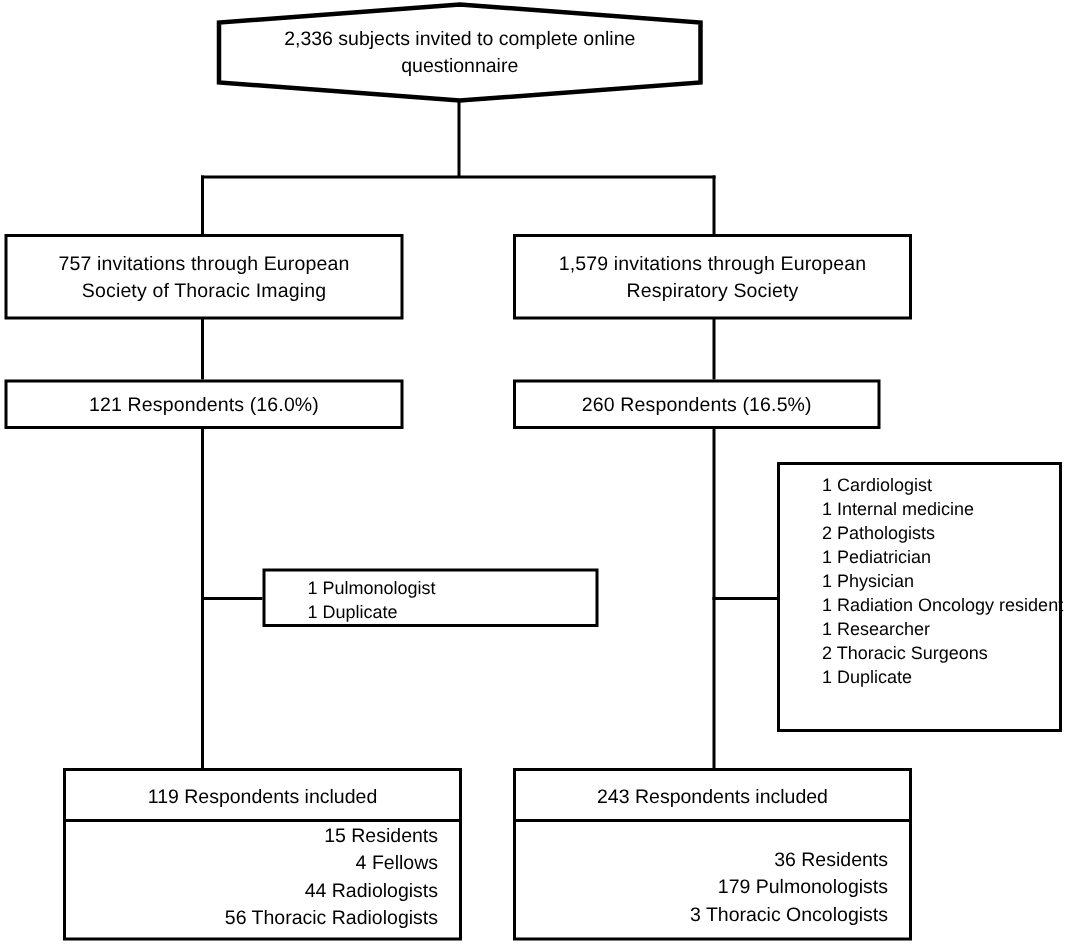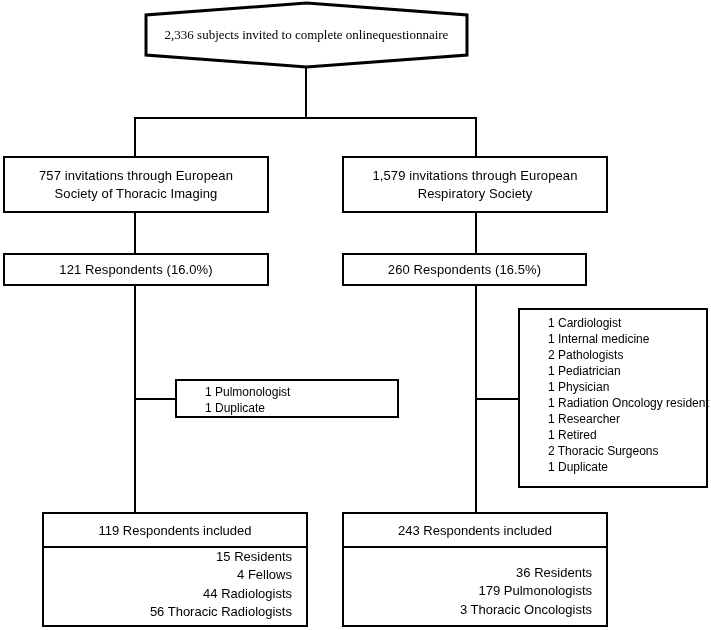--- a/index.html
+++ b/index.html
@@ -43,26 +43,26 @@
     top: 1px;
     width: 327px;
     height: 68px;
   }
   .hexagon svg { display: block; }
   .hexagon .hexlabel {
     position: absolute;
     left: 0; top: 0;
     width: 327px; height: 68px;
     display: flex;
+    flex-direction: column;
     justify-content: center;
     align-items: center;
     text-align: center;
     font-size: 13px;
     line-height: 1.4;
-    font-family: Liberation Serif, serif;
   }
 
   
   .conn {
     position: absolute;
     background: #000;
   }
   .v { width: 2px; }
   .h { height: 2px; }
 
@@ -165,21 +165,20 @@
   </div>
 
   <div class="listbox" style="left:518px; top:308px; width:190px; height:180px;">
     <span class="row">1 Cardiologist</span>
     <span class="row">1 Internal medicine</span>
     <span class="row">2 Pathologists</span>
     <span class="row">1 Pediatrician</span>
     <span class="row">1 Physician</span>
     <span class="row">1 Radiation Oncology resident</span>
     <span class="row">1 Researcher</span>
-    <span class="row">1 Retired</span>
     <span class="row">2 Thoracic Surgeons</span>
     <span class="row">1 Duplicate</span>
   </div>
 
   <div class="resultbox" style="left:3px; top:512px; width:266px; height:115px;margin-left:39px;">
     <div class="head">119 Respondents included</div>
     <div class="body">
       <span class="row">15 Residents</span>
       <span class="row">4 Fellows</span>
       <span class="row">44 Radiologists</span>

